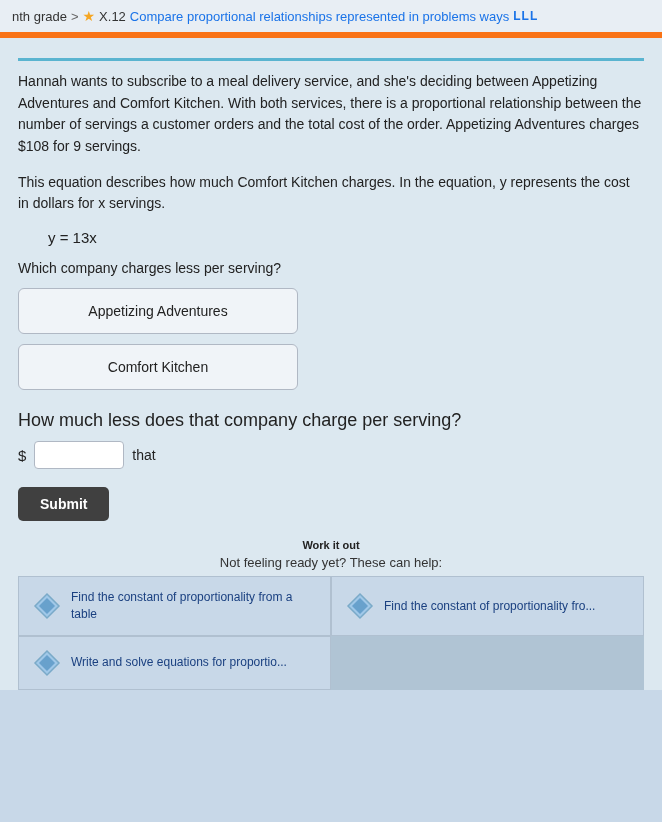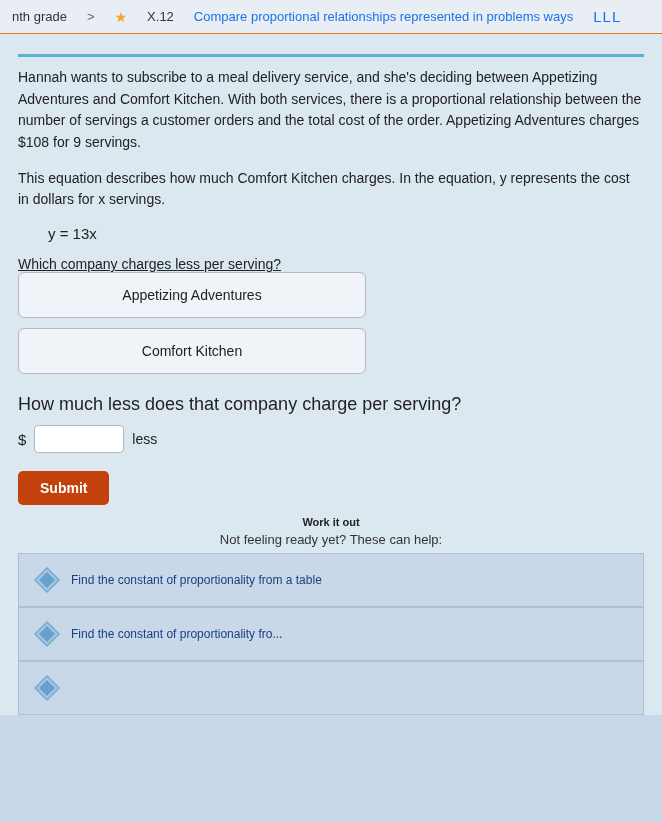--- a/index.html
+++ b/index.html
@@ -11,30 +11,30 @@
       min-height: 822px;
       overflow-x: hidden;
     }
     .breadcrumb-bar {
       background: #e8eef4;
       padding: 8px 12px;
       font-size: 13px;
       color: #333;
       display: flex;
       align-items: center;
-      gap: 20px;
-      border-bottom: 1px solid #f97316;
+      gap: 4px;
+      border-bottom: 6px solid #f97316;
     }
     .breadcrumb-bar .star {
       color: #f5a623;
       font-size: 14px;
     }
     .breadcrumb-bar .sep { color: #666; }
     .breadcrumb-bar .lesson-link { color: #1a73e8; text-decoration: none; }
-    .breadcrumb-bar .lli { color: #1a73e8; font-size: 15px; font-weight: normal; letter-spacing: 1px; }
+    .breadcrumb-bar .lli { color: #1a73e8; font-size: 12px; font-weight: bold; letter-spacing: 1px; }
     .main-content {
       background: #dce8f0;
       margin: 0;
       padding: 20px 18px 0 18px;
     }
     .problem-text {
       color: #222;
       line-height: 1.55;
       font-size: 14px;
       margin-bottom: 14px;
@@ -42,38 +42,38 @@
     .equation-block {
       margin: 10px 0 14px 30px;
       font-size: 15px;
       color: #222;
       font-style: italic;
     }
     .equation-block span { font-style: normal; }
     .question-label {
       font-size: 14px;
       color: #222;
-      text-decoration: underline;
+      margin-bottom: 12px;
     }
     .answer-options {
       display: flex;
       flex-direction: column;
       gap: 10px;
       margin-bottom: 20px;
     }
     .answer-btn {
       background: #f0f4f8;
       border: 1.5px solid #b0b8c4;
       border-radius: 6px;
       padding: 14px 20px;
       font-size: 14px;
       color: #222;
       cursor: pointer;
       text-align: center;
-      width: 348px;
+      width: 280px;
       display: block;
     }
     .how-much-label {
       font-size: 18px;
       color: #222;
       margin-bottom: 10px;
     }
     .dollar-input-row {
       display: flex;
       align-items: center;
@@ -91,47 +91,47 @@
       font-size: 14px;
       width: 90px;
       background: #fff;
       outline: none;
     }
     .less-label {
       font-size: 14px;
       color: #222;
     }
     .submit-btn {
-      background: #c2410c;
+      background: #404040;
       color: #fff;
       border: none;
       border-radius: 5px;
       padding: 9px 22px;
       font-size: 14px;
       font-weight: bold;
       cursor: pointer;
-      margin-bottom: 11px;
+      margin-bottom: 18px;
     }
     .work-it-out {
       text-align: center;
       margin-bottom: 6px;
     }
     .work-it-out .title {
       font-size: 11px;
       color: #222;
       font-weight: bold;
       margin-bottom: 4px;
     }
     .work-it-out .subtitle {
       font-size: 13px;
       color: #333;
     }
     .help-cards {
       display: grid;
-      grid-template-columns: 1fr;
+      grid-template-columns: 1fr 1fr;
       gap: 0;
       background: #b0c4d4;
     }
     .help-card {
       background: #c8d8e8;
       padding: 12px 14px;
       display: flex;
       align-items: center;
       gap: 10px;
       border: 1px solid #b0c0d0;
@@ -182,21 +182,21 @@
   <div class="answer-options">
     <button class="answer-btn">Appetizing Adventures</button>
     <button class="answer-btn">Comfort Kitchen</button>
   </div>
 
   <p class="how-much-label">How much less does that company charge per serving?</p>
 
   <div class="dollar-input-row">
     <span class="dollar-sign">$</span>
     <input class="answer-input" type="text" style="">
-    <span class="less-label">less</span>
+    <span class="less-label">that</span>
   </div>
 
   <button class="submit-btn">Submit</button>
 
   
   <div class="work-it-out">
     <div class="title">Work it out</div>
     <div class="subtitle">Not feeling ready yet? These can help:</div>
   </div>
 
@@ -214,15 +214,16 @@
         <polygon points="14,2 26,14 14,26 2,14" fill="#a0c8e8" stroke="#7aaac8" stroke-width="1.5"></polygon>
         <polygon points="14,6 22,14 14,22 6,14" fill="#5090c0" opacity="0.7"></polygon>
       </svg>
       <span class="help-card-text">Find the constant of proportionality fro...</span>
     </div>
     <div class="help-card">
       <svg class="diamond-icon" viewBox="0 0 28 28">
         <polygon points="14,2 26,14 14,26 2,14" fill="#a0c8e8" stroke="#7aaac8" stroke-width="1.5"></polygon>
         <polygon points="14,6 22,14 14,22 6,14" fill="#5090c0" opacity="0.7"></polygon>
       </svg>
+      <span class="help-card-text">Write and solve equations for proportio...</span>
     </div>
   </div>
 </div>
 
 </body></html>

